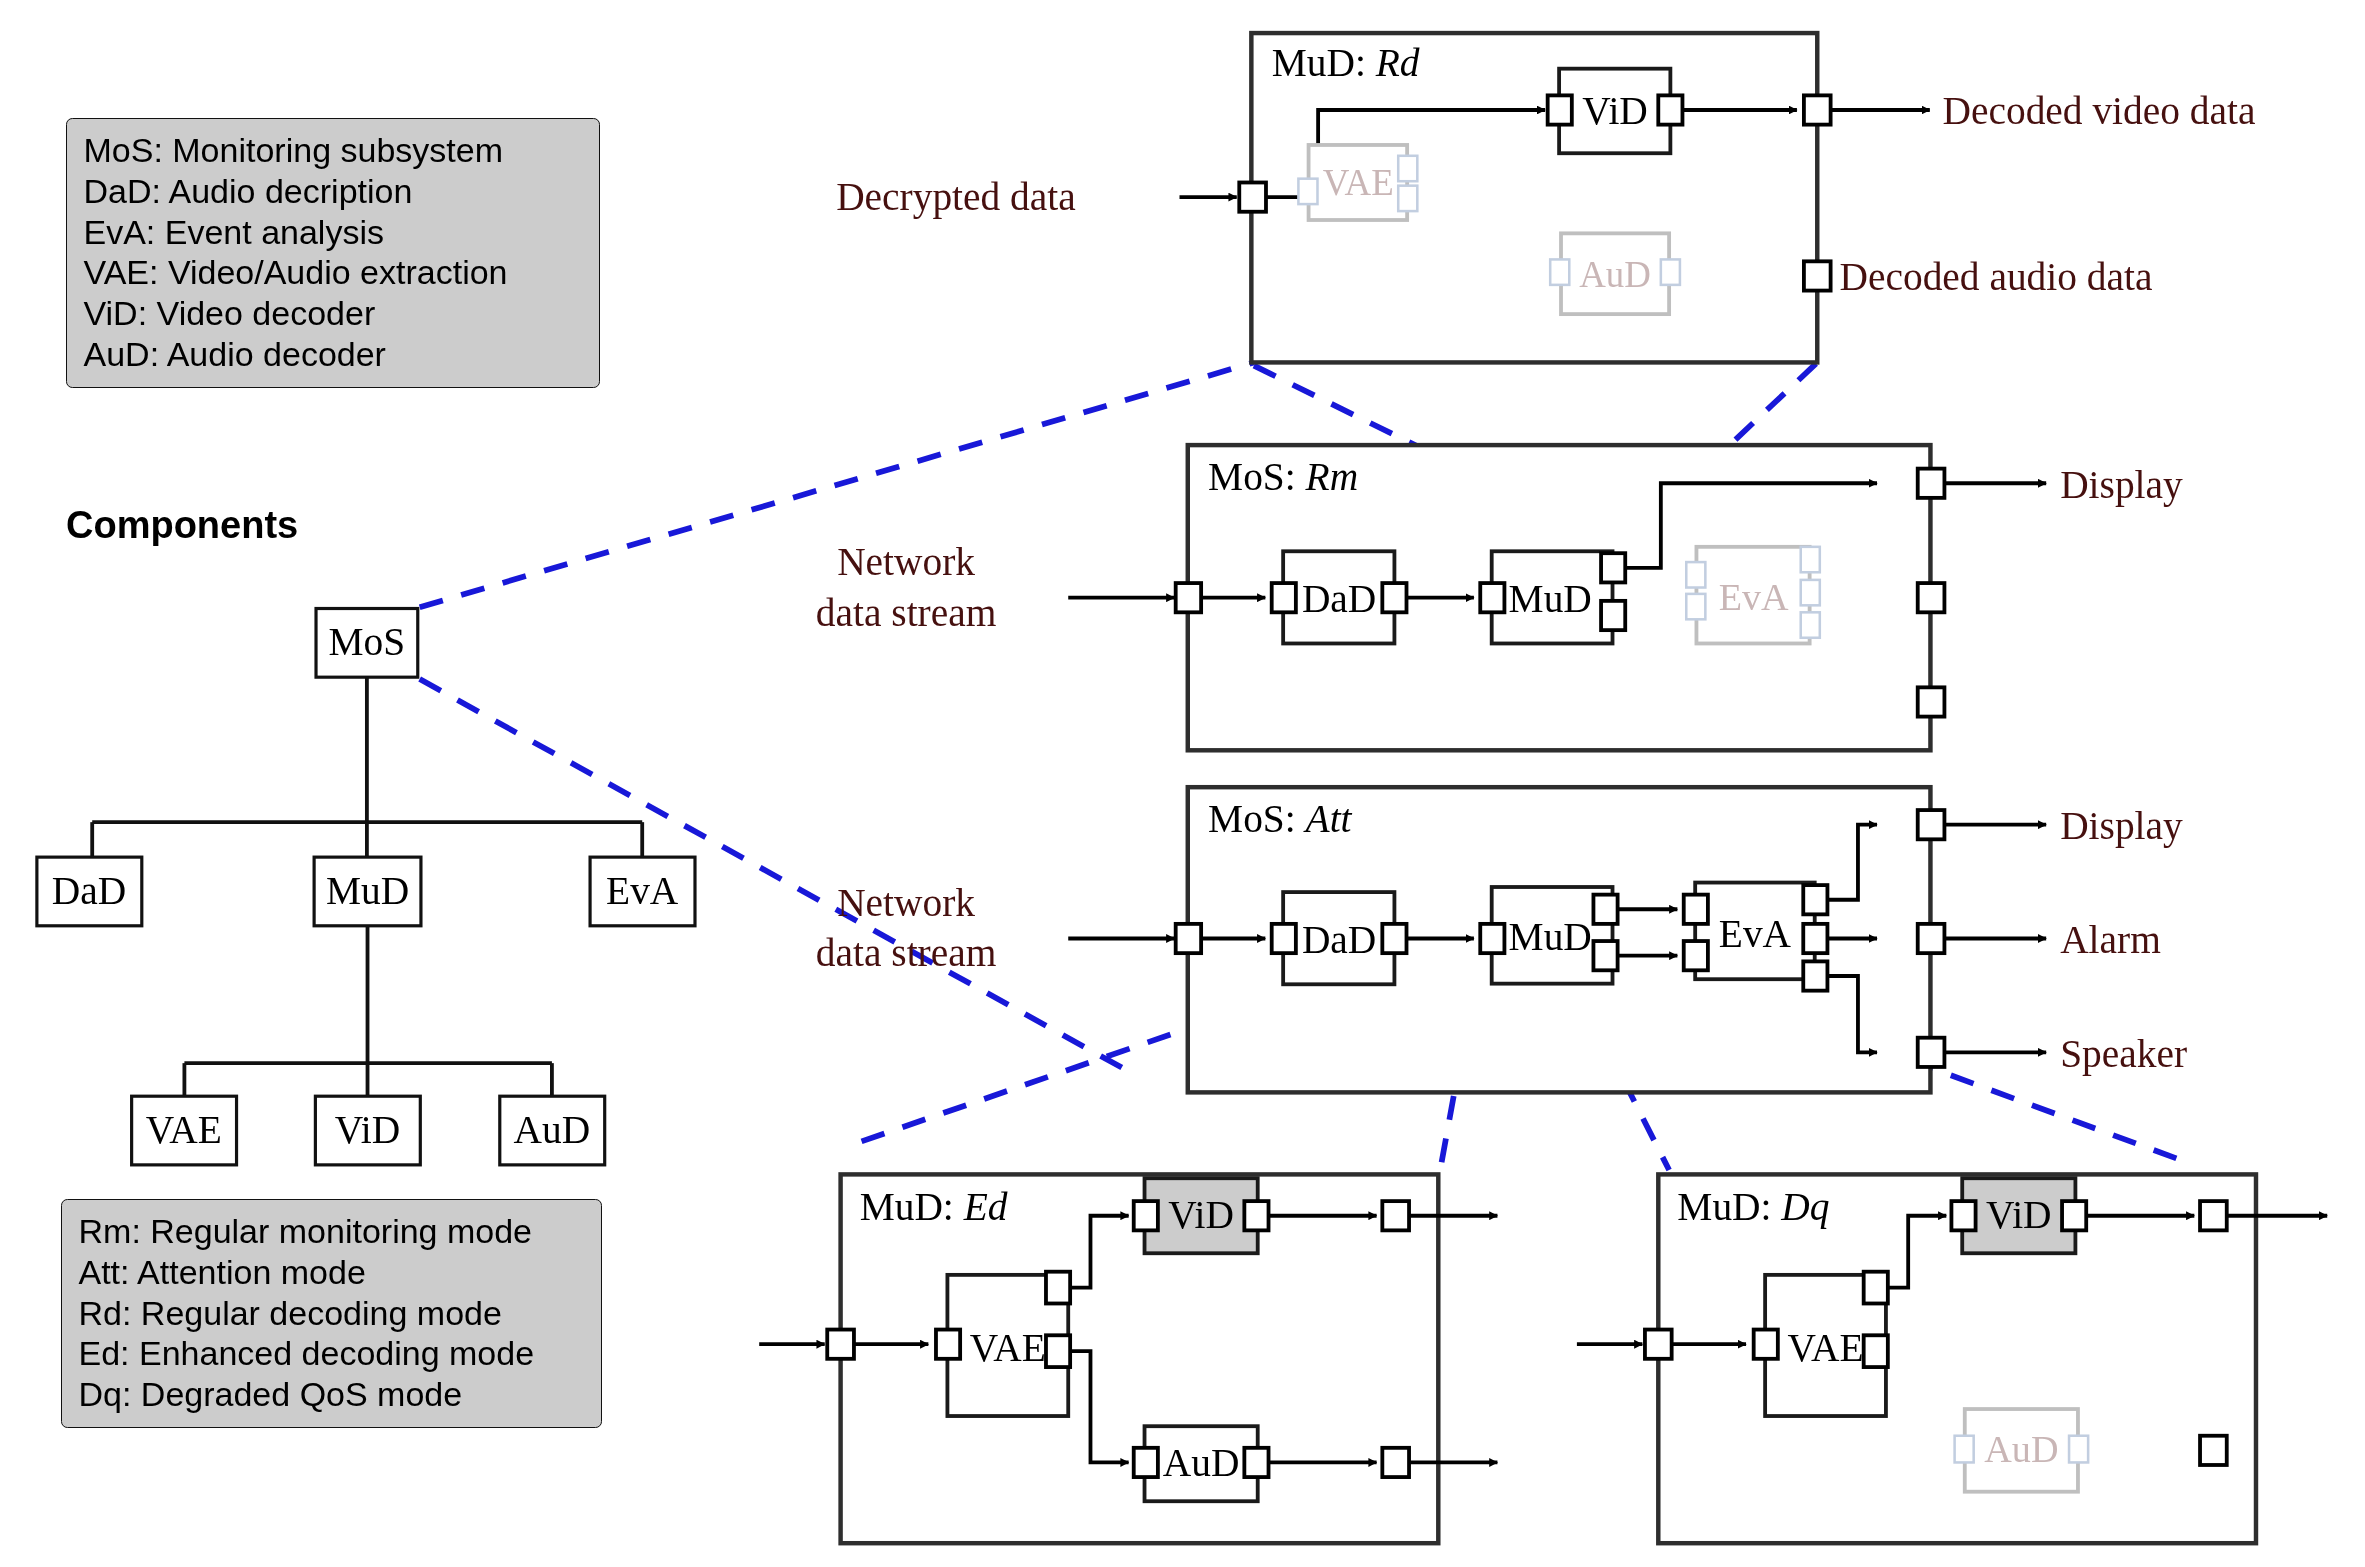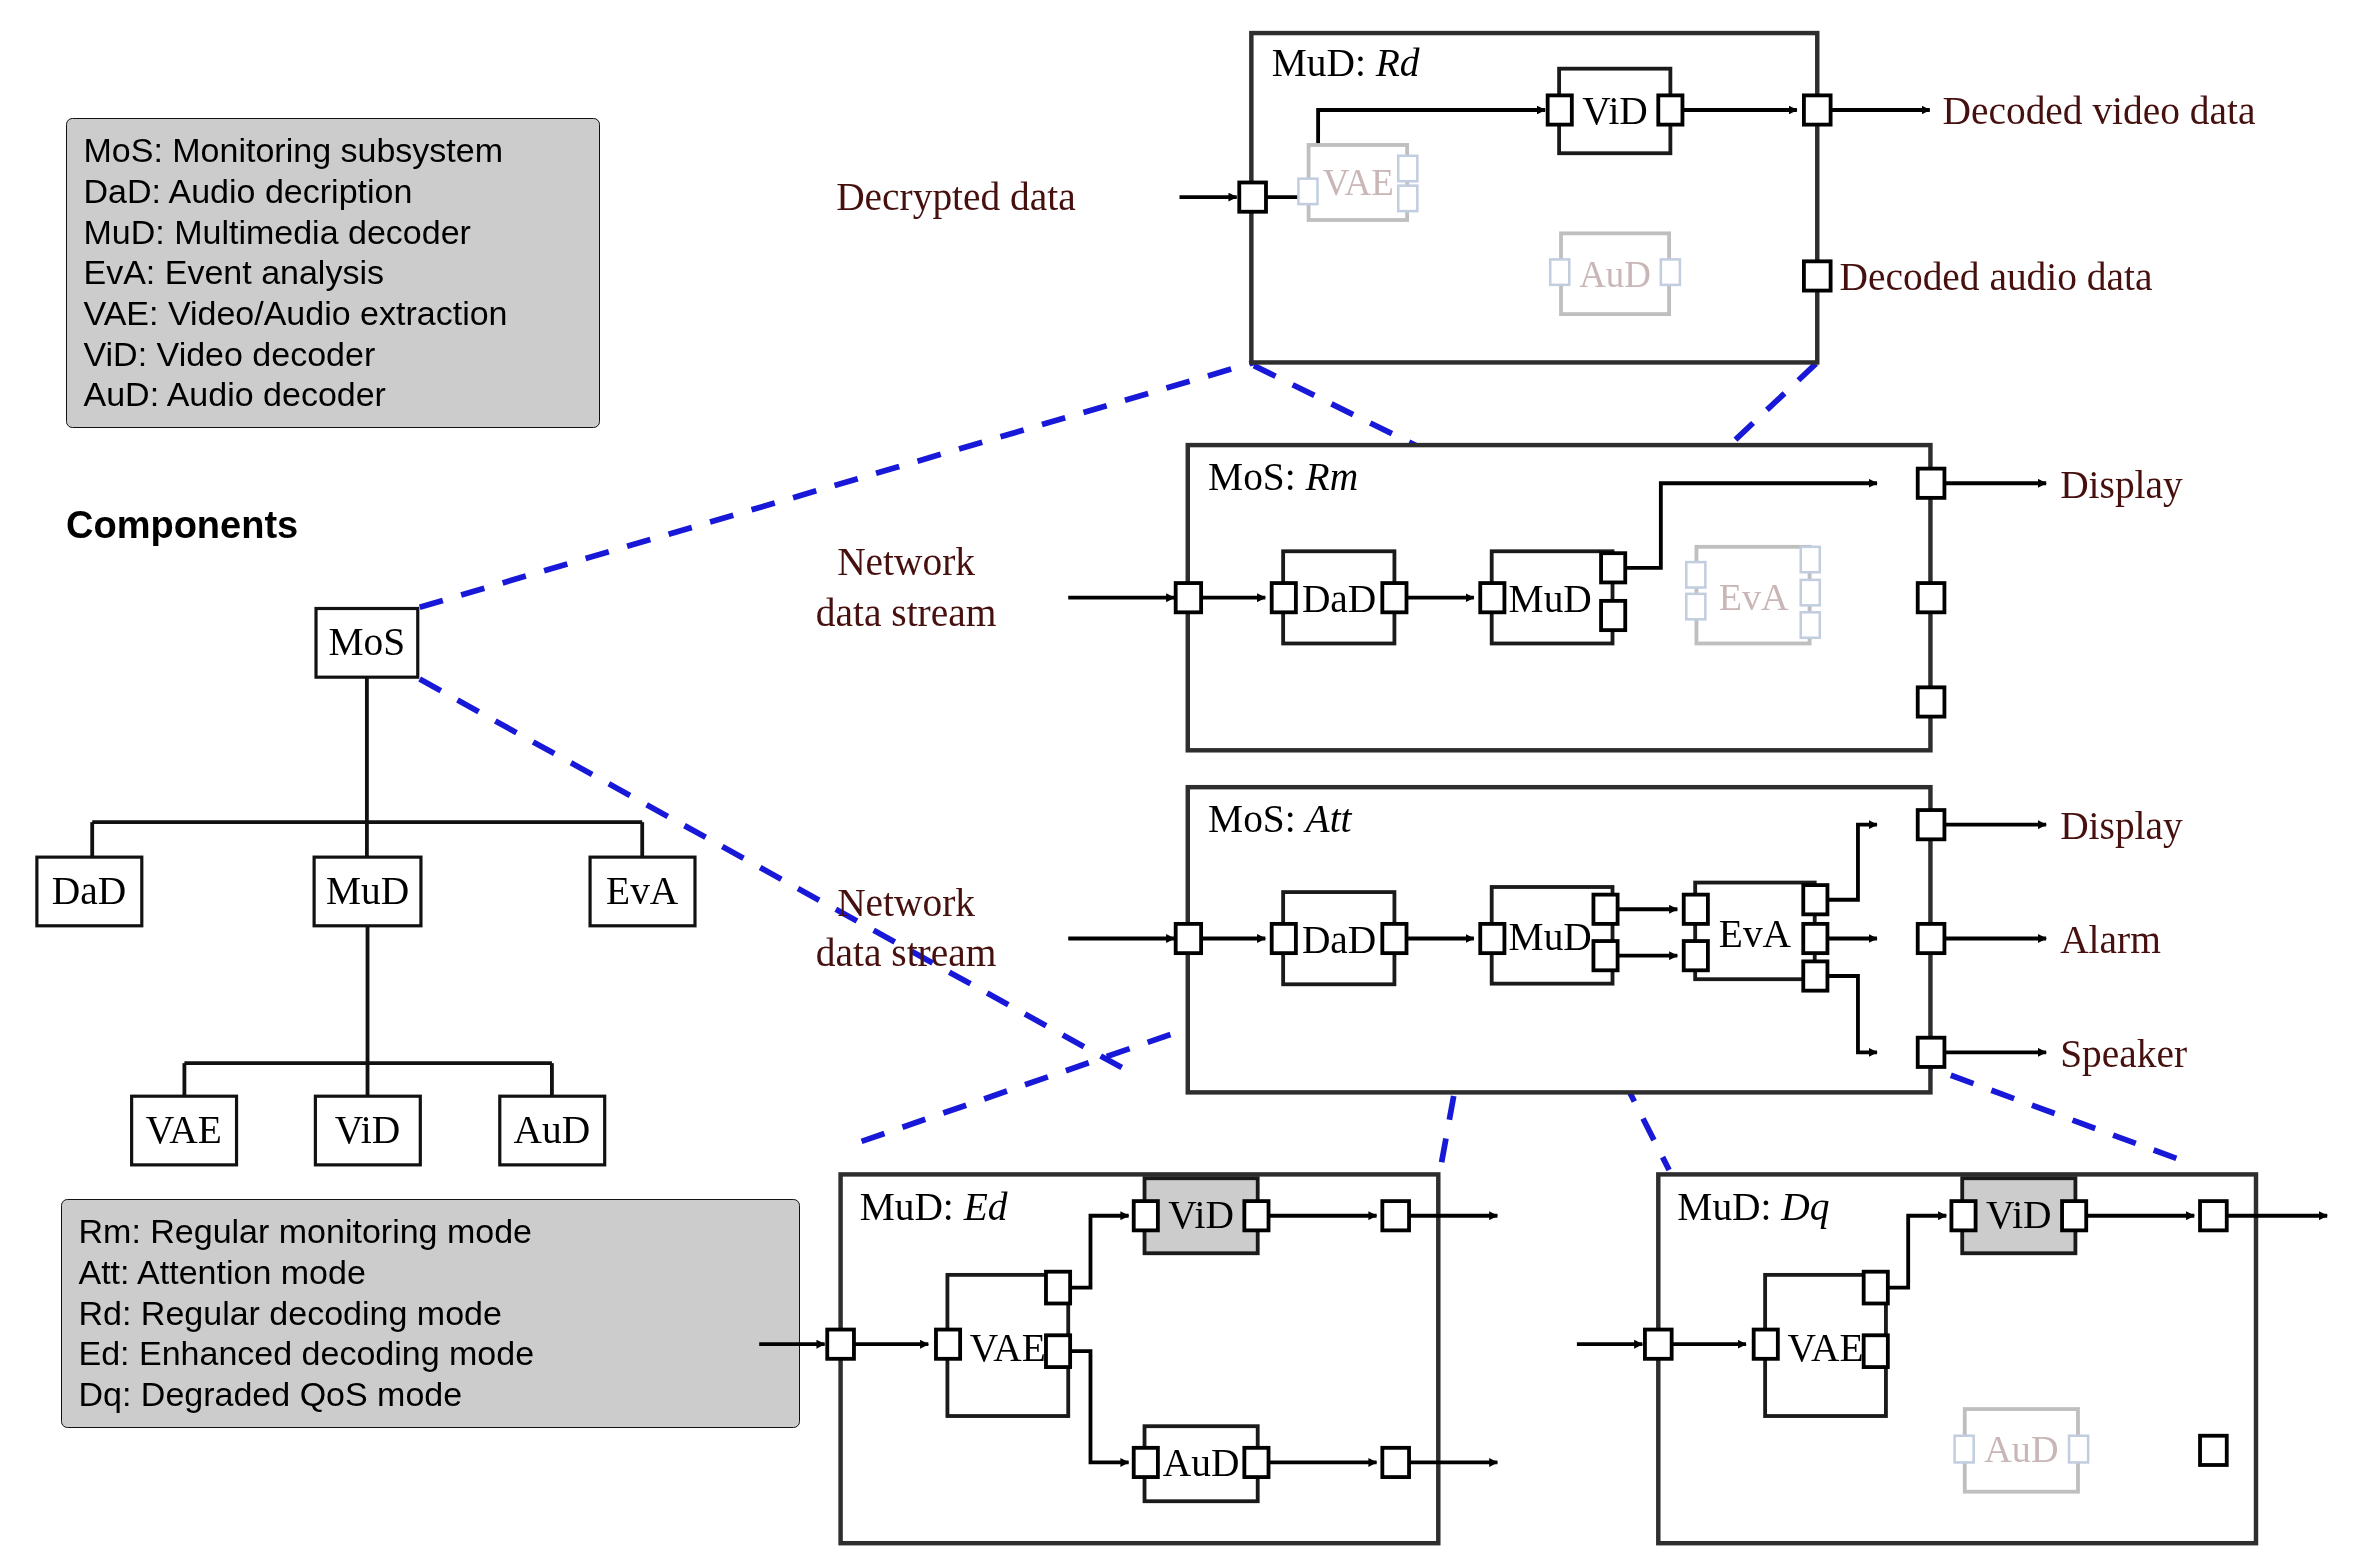--- a/index.html
+++ b/index.html
@@ -19,29 +19,28 @@
   }
 </style>
 </head>
 <body>
 
 <div id="stage">
 
   <div class="legend-box" style="left:66px;top:118px;width:534px;height:165px;height:auto;">
     <div class="line">MoS: Monitoring subsystem</div>
     <div class="line">DaD: Audio decription</div>
-    <div class="line">MuD: Multimedia decoder</div>
     <div class="line">EvA: Event analysis</div>
     <div class="line">VAE: Video/Audio extraction</div>
     <div class="line">ViD: Video decoder</div>
     <div class="line">AuD: Audio decoder</div>
   </div>
   <div class="legend-title" style="left:66px;top:504px;width:534px;">Components</div>
 
-  <div class="legend-box" style="left:61px;top:1199px;width:739px;height:auto;">
+  <div class="legend-box" style="left:61px;top:1199px;width:541px;height:auto;">
     <div class="line">Rm: Regular monitoring mode</div>
     <div class="line">Att: Attention mode</div>
     <div class="line">Rd: Regular decoding mode</div>
     <div class="line">Ed: Enhanced decoding mode</div>
     <div class="line">Dq: Degraded QoS mode</div>
   </div>
 
   <svg width="2366" height="1568" viewBox="0 0 3721 2466">
     <defs>
       <marker id="ah" markerWidth="14" markerHeight="14" refX="13" refY="7" orient="auto" markerUnits="userSpaceOnUse">

